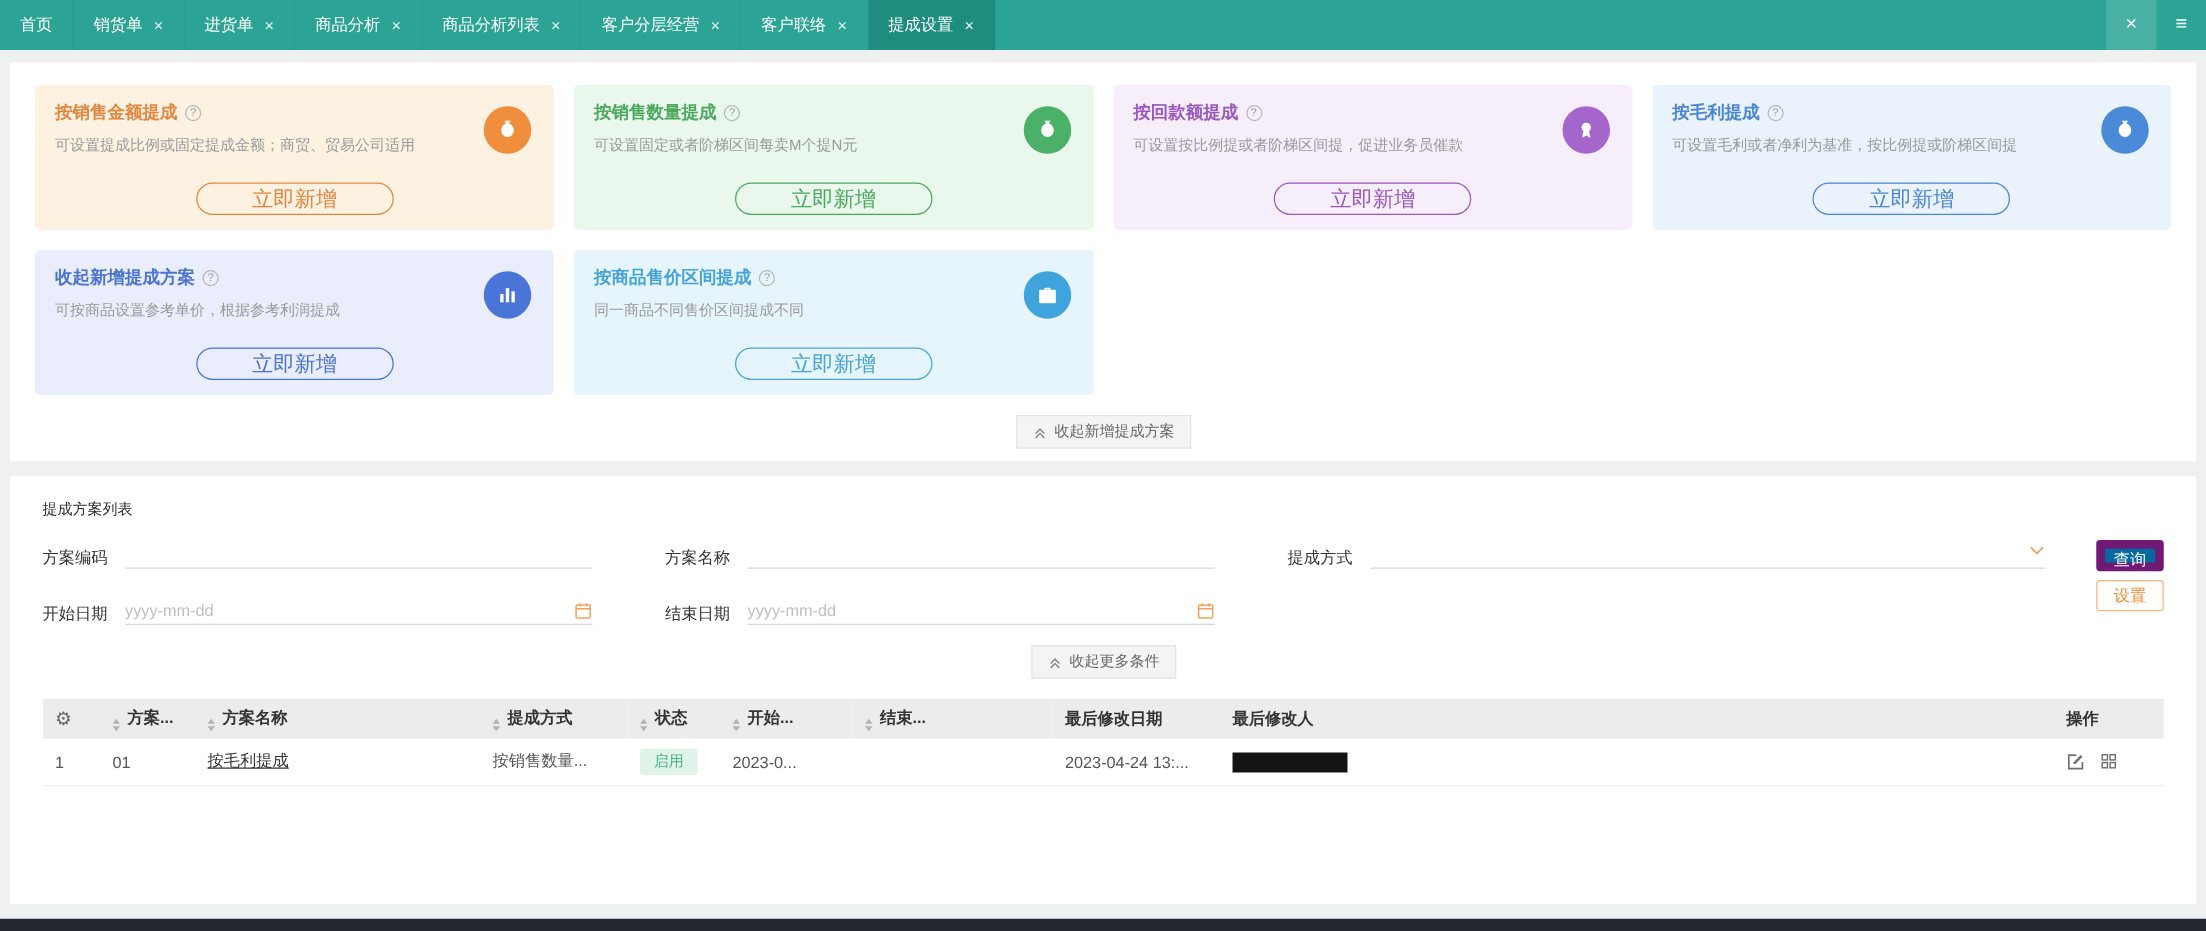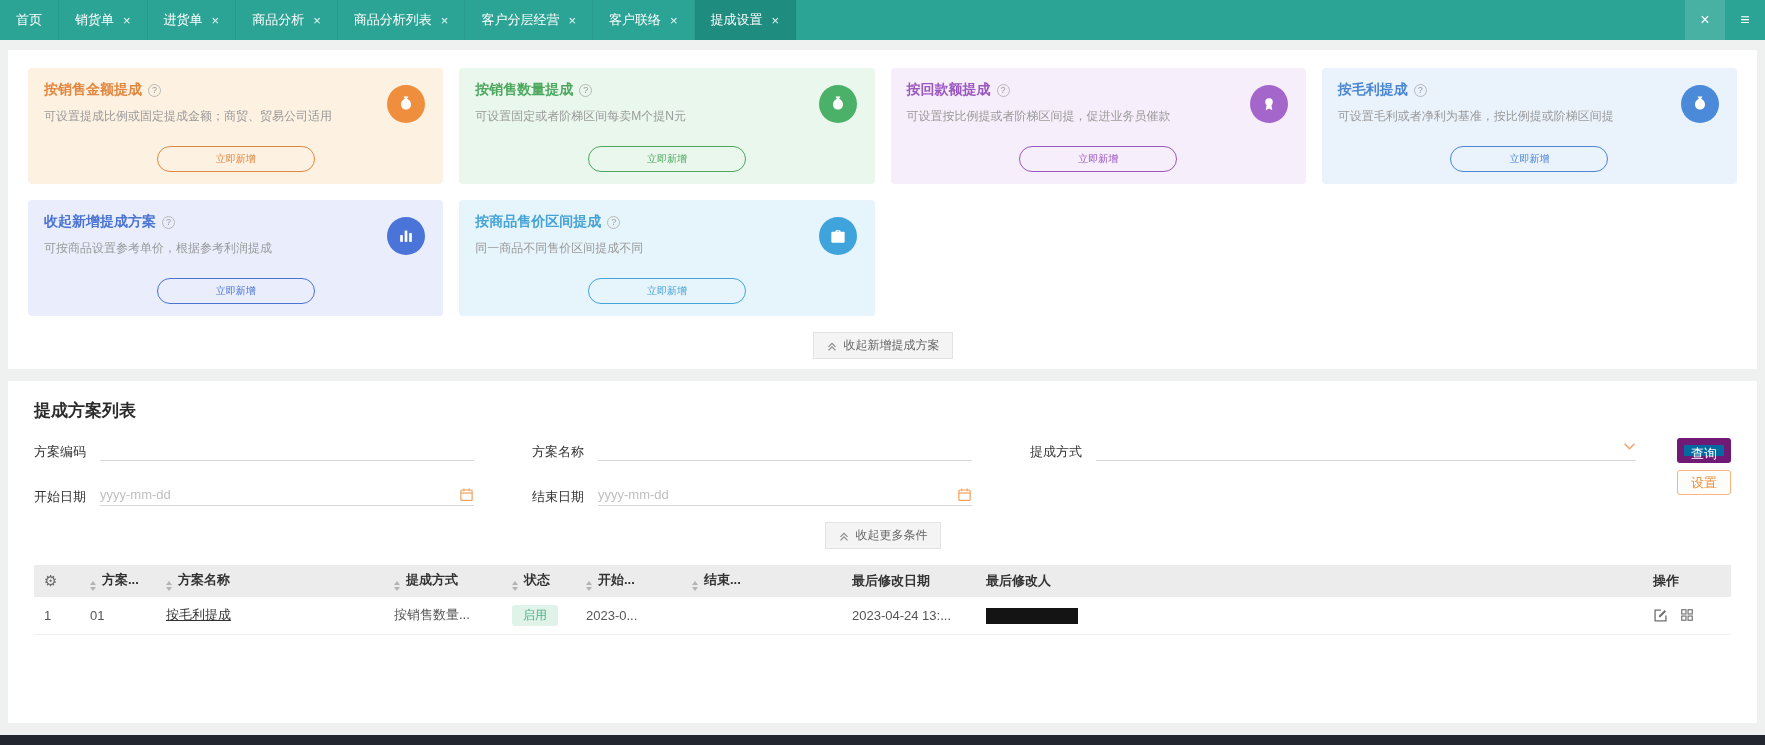--- a/index.html
+++ b/index.html
@@ -29,28 +29,28 @@
   .card.c3{--ac:#9a57c0;--ic:#a566cc;background:#f6eefa}
   .card.c4{--ac:#4a86d2;--ic:#4a8ad8;background:#eaf2fc}
   .card.c5{--ac:#4a73d2;--ic:#4a74d8;background:#eaeefc}
   .card.c6{--ac:#45a3d6;--ic:#3fa3dc;background:#e6f4fb}
   .card-head{display:flex;align-items:center;gap:6px}
   .card-title{font-size:14px;font-weight:bold;color:var(--ac)}
   .info-icon{width:13px;height:13px;border:1px solid #b8b8b8;border-radius:50%;color:#9a9a9a;font-size:9px;display:inline-flex;align-items:center;justify-content:center;cursor:pointer}
   .card-desc{margin-top:8px;font-size:12px;color:#9a9a9a;line-height:1.55;width:calc(100% - 58px);min-height:34px}
   .card-badge{position:absolute;right:18px;top:17px;width:38px;height:38px;border-radius:50%;background:var(--ic);display:flex;align-items:center;justify-content:center}
   .card-badge svg{width:20px;height:20px;fill:#fff}
-  .card-btn{display:block;margin:5px auto 0;width:158px;height:26px;border-radius:13px;border:1px solid var(--ac);color:var(--ac);background:transparent;font-size:10px;cursor:pointer;font-family:inherit}
+  .card-btn{display:block;margin:5px auto 0;width:158px;height:26px;border-radius:13px;border:1px solid var(--ac);color:var(--ac);background:transparent;font-size:17px;cursor:pointer;font-family:inherit}
 
   
   .collapse-pill{margin:16px auto 0;display:flex;width:fit-content;align-items:center;gap:6px;padding:4px 12px;background:#f4f4f4;border:1px solid #e3e3e3;color:#666;font-size:12px;cursor:pointer}
 
   
   .list-panel{flex:1;padding:18px 26px;min-height:0}
-  .list-title{font-size:17px;font-weight:700;color:#2b2b2b;margin-bottom:20px}
+  .list-title{font-size:12px;font-weight:400;color:#2b2b2b;margin-bottom:20px}
 
   .filters{position:relative;padding-right:95px}
   .filter-grid{display:grid;grid-template-columns:440px 440px auto;column-gap:58px;row-gap:26px}
   .field{display:flex;align-items:center}
   .field-label{font-size:13px;color:#333;margin-right:14px;white-space:nowrap}
   .uwrap{flex:1;display:flex;border-bottom:1px solid #d8d8d8;padding-bottom:3px;position:relative}
   .uinput{flex:1;border:none;outline:none;background:transparent;font-size:13px;color:#333;font-family:inherit}
   .uinput::placeholder{color:#bfbfbf}
   .uwrap .trail-icon{margin-left:6px;display:flex;cursor:pointer}
   .filter-btns{position:absolute;right:0;top:-4px;display:flex;flex-direction:column;gap:7px}

